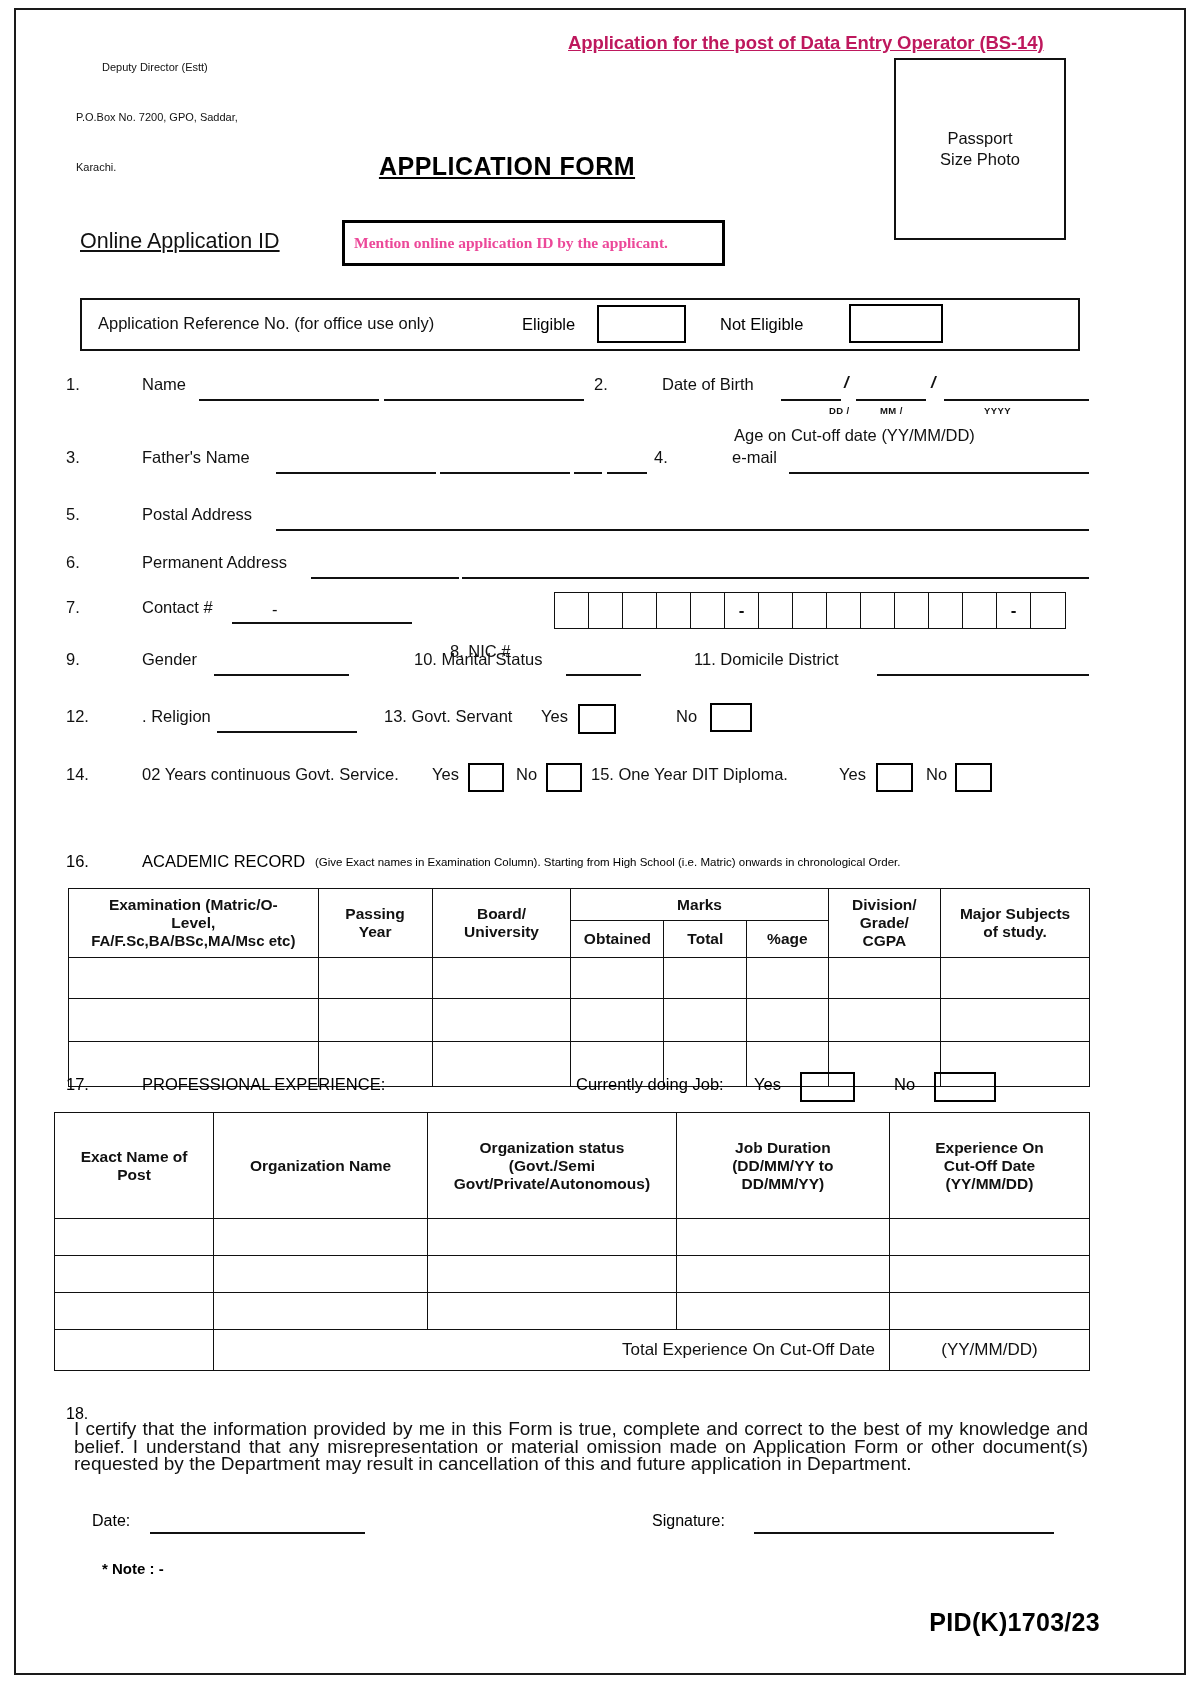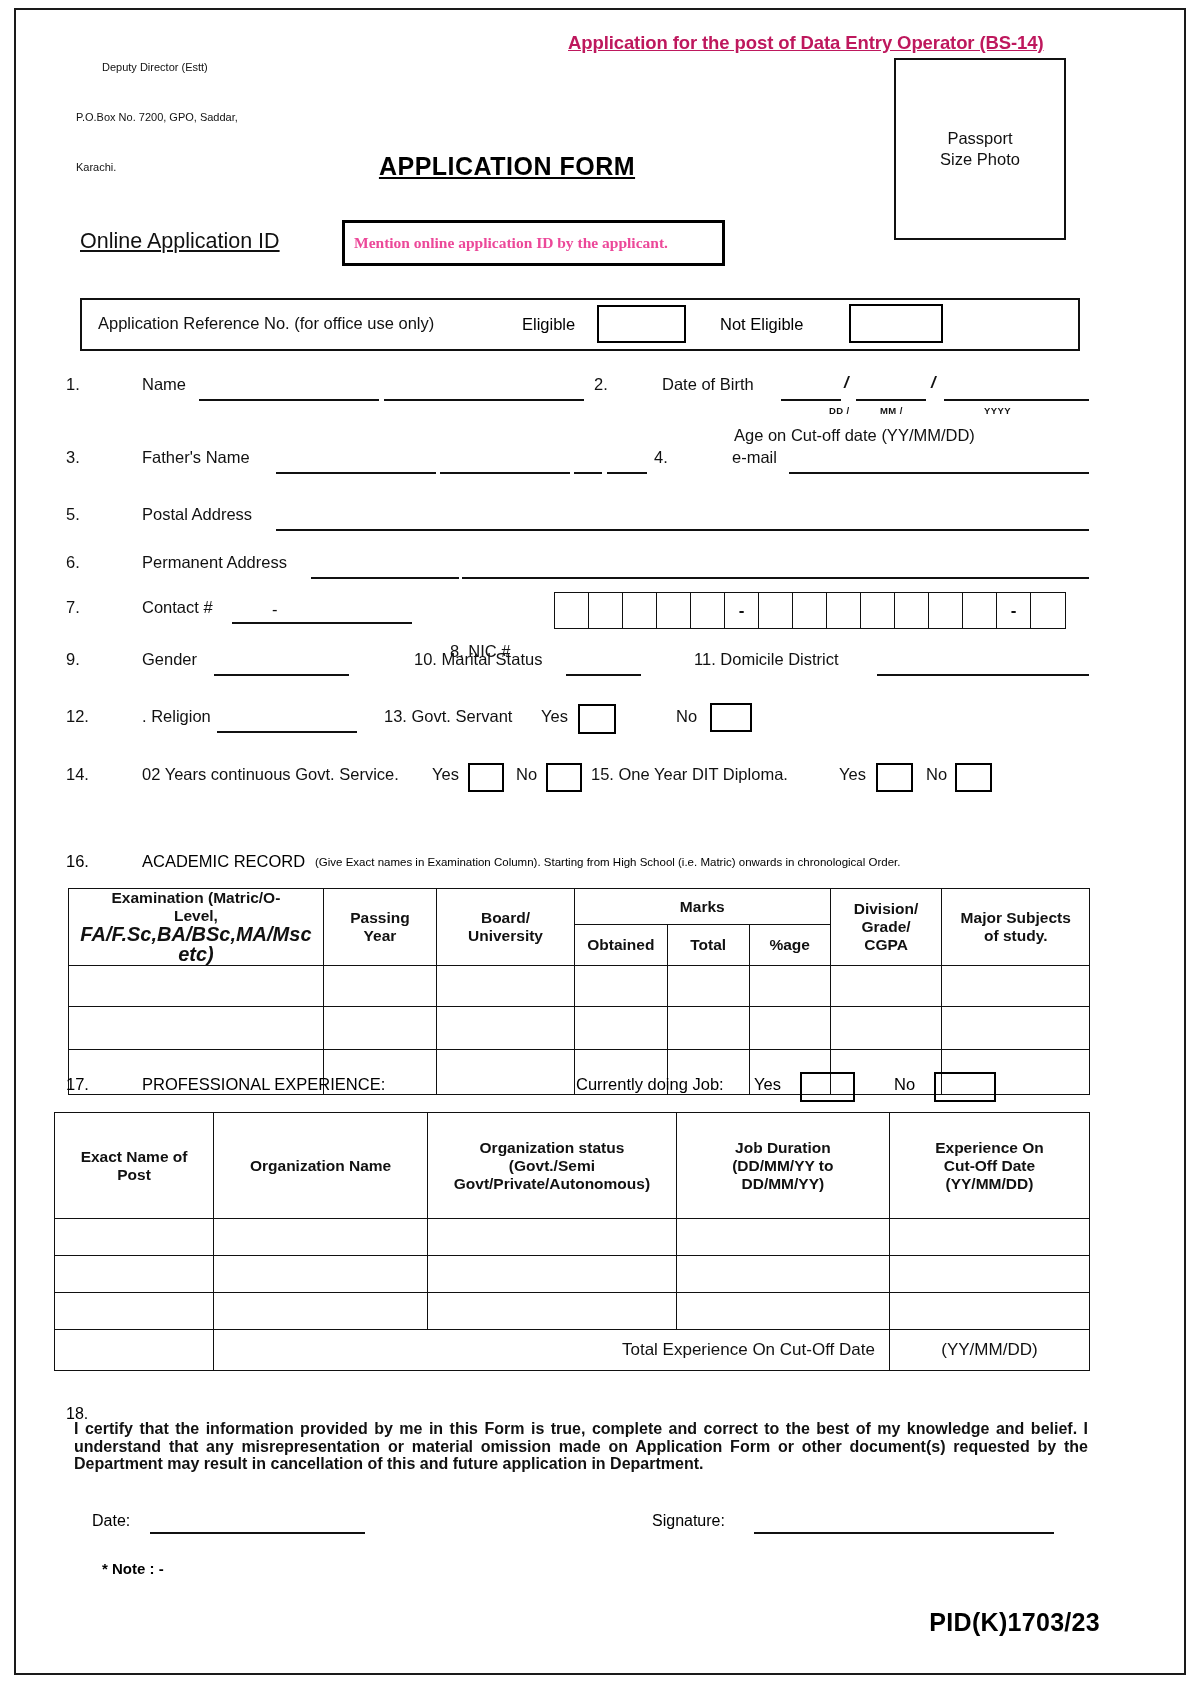--- a/index.html
+++ b/index.html
@@ -116,31 +116,31 @@
   table.grid{
     position:absolute;border-collapse:collapse;
     font-size:15.5px;color:#111;
   }
   table.grid td,table.grid th{
     border:1.8px solid #111;
     text-align:center;vertical-align:middle;
     font-weight:normal;padding:0 3px;
   }
   table.grid th{font-weight:bold;line-height:18px;}
-  .thin{font-size:20px;font-style:italic;}
+  .thin{font-size:15px;}
 
   
   .pexp{position:absolute;top:1055px;width:100%;font-size:16.5px;}
 
   
   .cert-no{position:absolute;left:12px;top:1385px;font-size:16px;}
   .cert-txt{
     position:absolute;left:20px;top:1400px;width:1014px;
-    font-size:16px;line-height:17.5px;text-align:justify;color:#111;
-    font-weight:bold;
+    font-size:19px;line-height:17.5px;text-align:justify;color:#111;
+    font-weight:normal;
   }
   .date-lbl{position:absolute;left:38px;top:1492px;font-size:16px;}
   .date-line{position:absolute;left:96px;top:1512px;width:215px;border-bottom:2px solid #111;}
   .sig-lbl{position:absolute;left:598px;top:1492px;font-size:16px;}
   .sig-line{position:absolute;left:700px;top:1512px;width:300px;border-bottom:2px solid #111;}
   .note{position:absolute;left:48px;top:1540px;font-size:15px;font-weight:bold;}
   .pid{position:absolute;right:20px;top:1588px;font-size:25px;font-weight:bold;letter-spacing:.3px;}
 </style>
 </head>
 <body>

